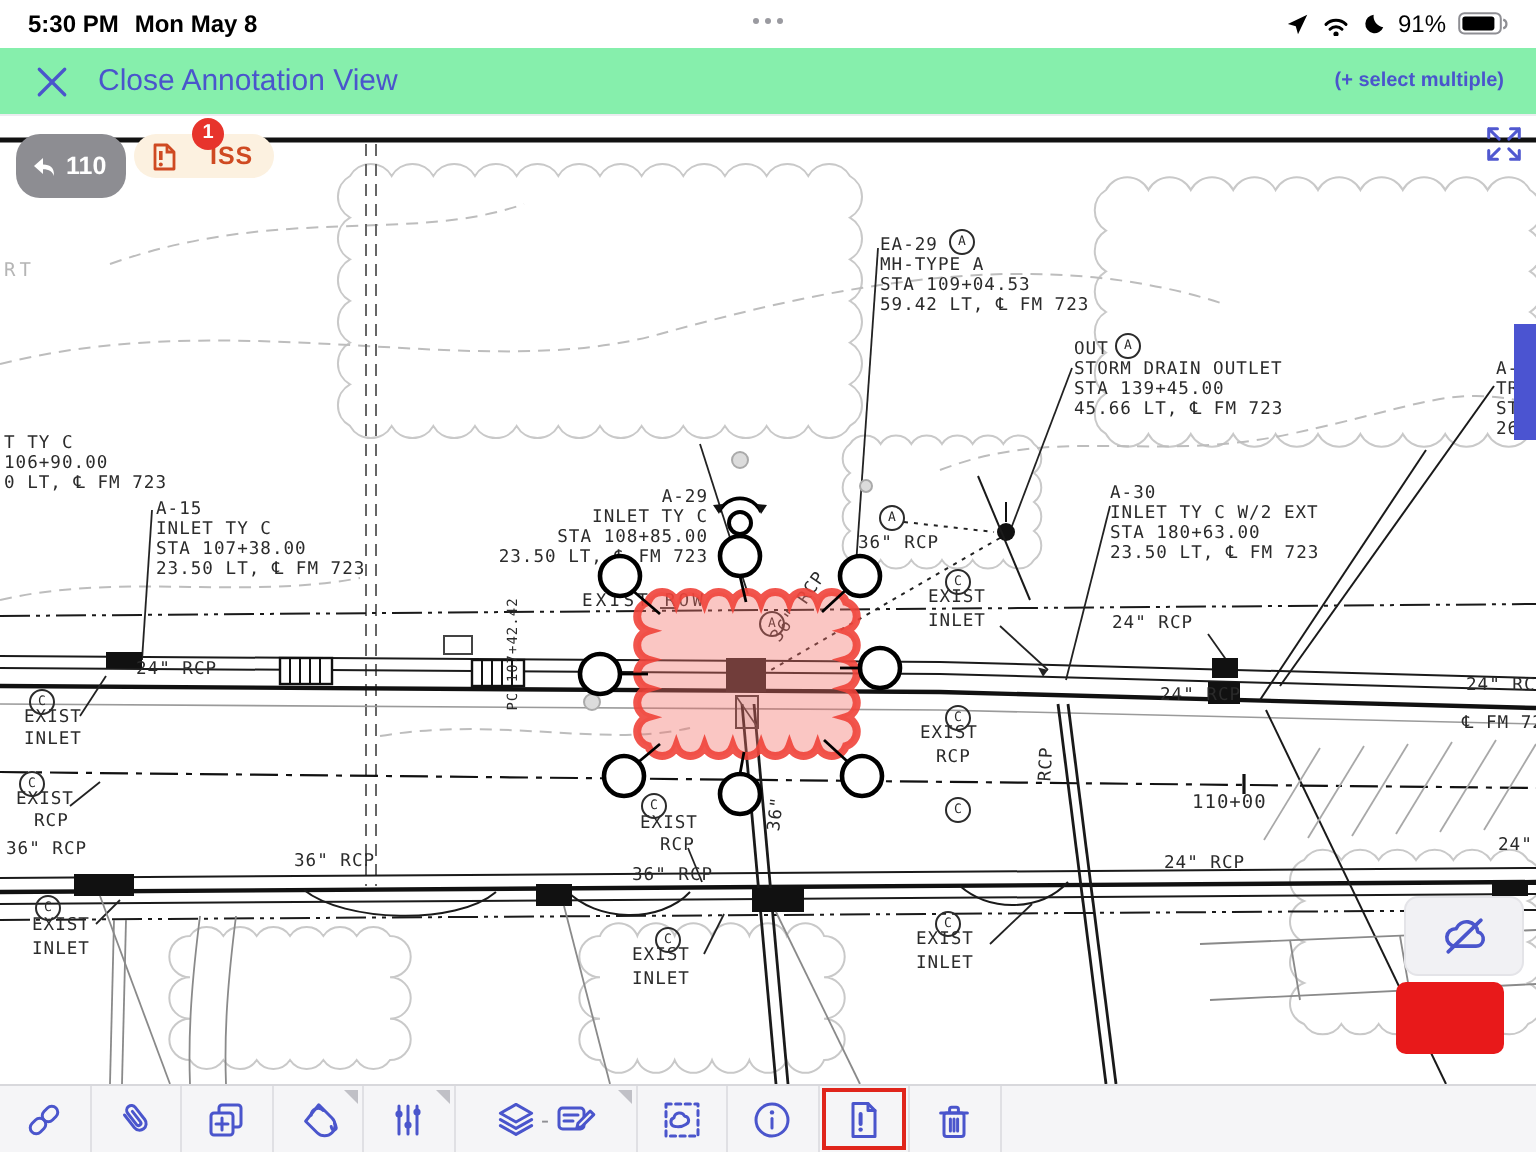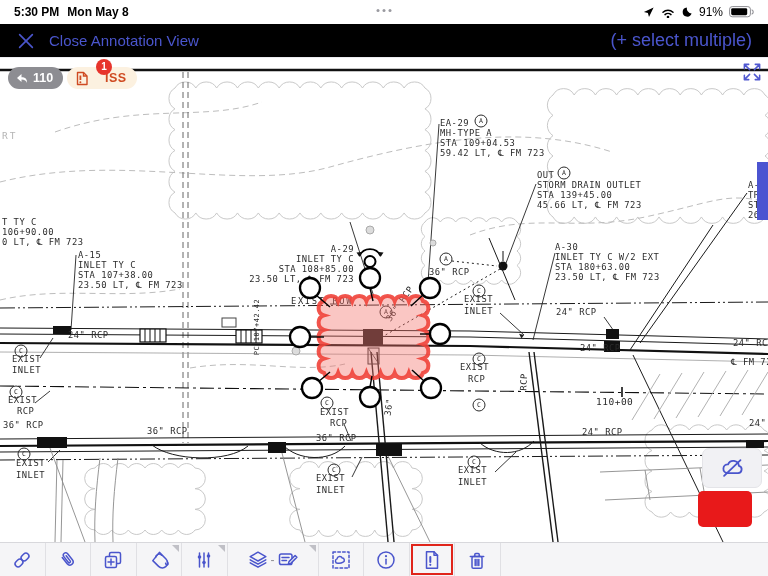--- a/index.html
+++ b/index.html
@@ -7,28 +7,28 @@
         font-family:"Liberation Sans","DejaVu Sans",sans-serif;}
   
   .status-bar{position:absolute;top:0;left:0;right:0;height:24px;background:#fff;z-index:20;
     display:flex;align-items:center;justify-content:space-between;padding:0 14px;box-sizing:border-box;}
   .sb-left{display:flex;align-items:baseline;gap:8px;font-size:12px;color:#000;}
   .sb-time{font-weight:700;}
   .sb-date{font-weight:600;}
   .sb-center{position:absolute;left:50%;top:9px;transform:translateX(-50%);display:flex;gap:3px;}
   .sb-center i{width:3px;height:3px;border-radius:50%;background:#9a9aa0;display:block;}
   .sb-right{display:flex;align-items:center;gap:6px;font-size:12px;color:#000;}
-  .nav-bar{position:absolute;top:24px;left:0;right:0;height:34px;background:#000000;z-index:20;
+  .nav-bar{position:absolute;top:24px;left:0;right:0;height:34px;background:#86efac;z-index:20;
     display:flex;align-items:center;justify-content:space-between;padding:0 16px;box-sizing:border-box;
     border-bottom:1px solid #ececf0;}
   .nav-left{display:flex;align-items:center;gap:13px;cursor:pointer;}
   .nav-label{font-size:15px;color:#4a55cc;}
-  .nav-right{font-size:18px;color:#4a55cc;cursor:pointer;}
+  .nav-right{font-size:10px;color:#4a55cc;cursor:pointer;font-weight:bold;}
   
-  .undo-badge{position:absolute;left:8px;top:67px;height:22px;z-index:25;background:#8d8d92;
+  .undo-badge{position:absolute;left:8px;top:67px;height:32px;z-index:25;background:#8d8d92;
     border-radius:12px;display:flex;align-items:center;gap:5px;padding:0 10px 0 8px;color:#fff;
     font-size:12.5px;font-weight:700;}
   .issue-badge{position:absolute;left:67px;top:67px;height:22px;z-index:25;background:#fcf1e0;
     border-radius:12px;display:flex;align-items:center;gap:16px;padding:0 10px 0 8px;
     color:#cf4a22;font-size:12.5px;font-weight:700;letter-spacing:.5px;}
   .issue-count{position:absolute;left:96px;top:59px;width:16px;height:16px;border-radius:50%;
     background:#e7342c;color:#fff;font-size:10px;font-weight:700;text-align:center;line-height:16px;z-index:26;}
   .expand-btn{position:absolute;right:4px;top:60px;z-index:25;cursor:pointer;}
   .hide-clouds-btn{position:absolute;left:702px;top:448px;width:58px;height:38px;z-index:15;
     background:#f1f1f4;border:1px solid #e4e4e8;border-radius:7px;display:flex;align-items:center;justify-content:center;cursor:pointer;}

